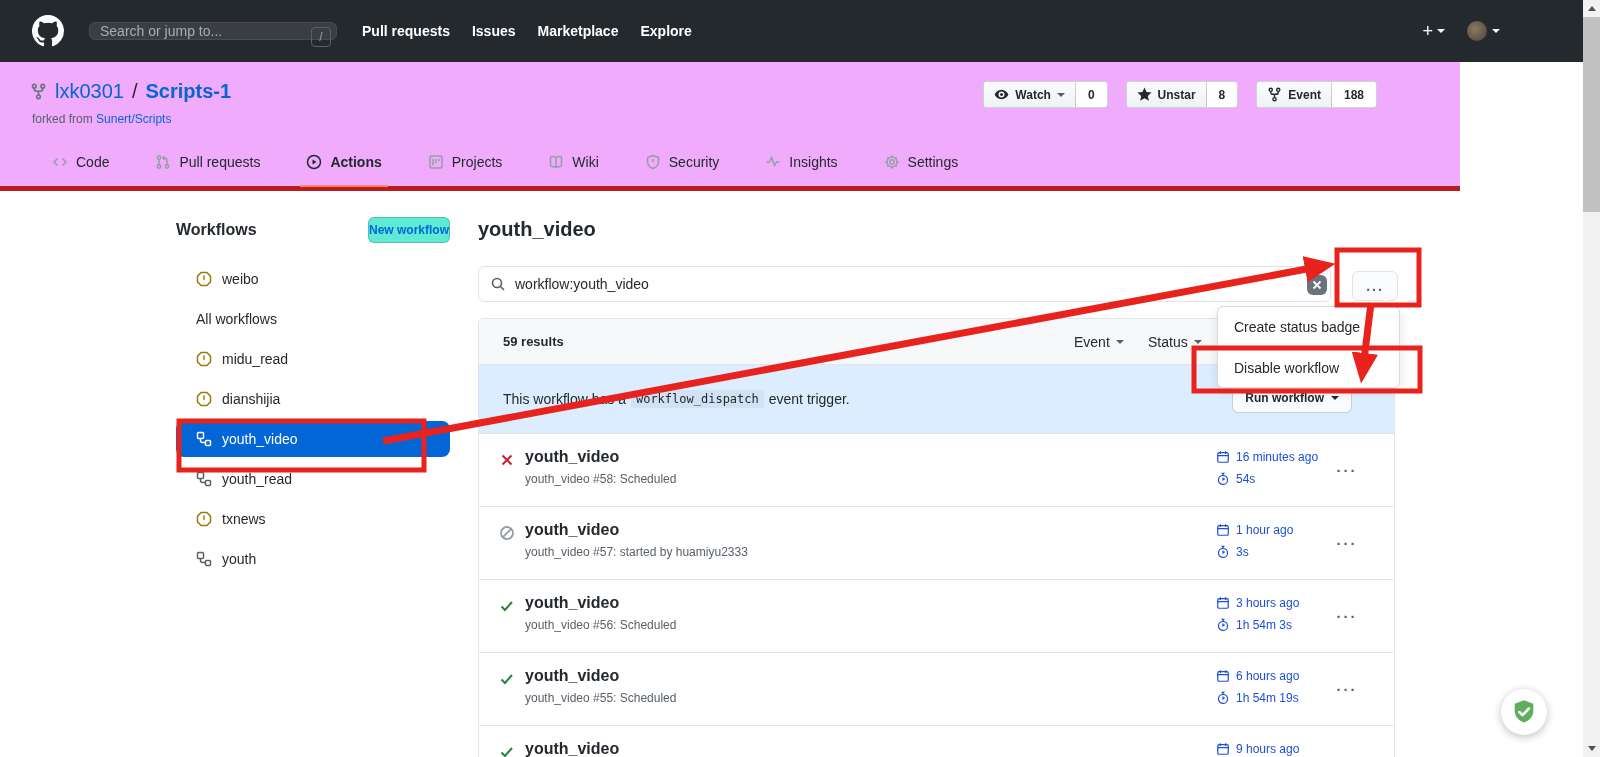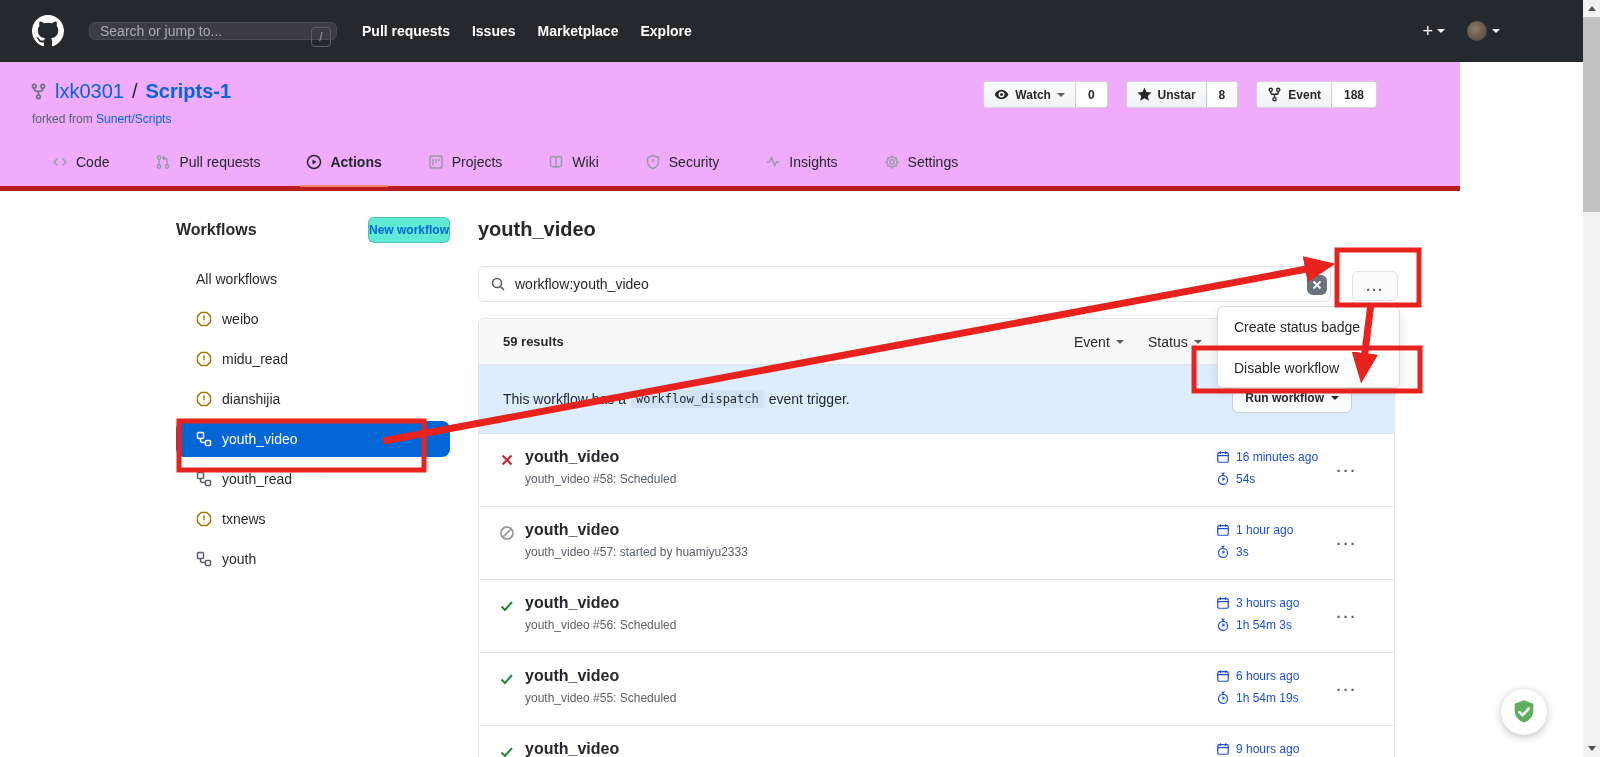--- a/index.html
+++ b/index.html
@@ -271,30 +271,30 @@
   </div>
 
   <div class="layout">
 
     <div class="sidebar">
       <div class="sidebar-head">
         <h2>Workflows</h2>
         <button class="new-wf-btn">New workflow</button>
       </div>
       <div class="wf-list">
-        <div class="wf-item no-icon">
-            <span>All workflows</span>
-          </div>
         <div class="wf-item">
           <svg class="wf-ic warn-ic" viewBox="0 0 16 16" fill="none" stroke="currentColor" stroke-width="1.5">
               <path d="M5.1 1.5h5.8l3.6 3.6v5.8l-3.6 3.6H5.1l-3.6-3.6V5.1z"></path>
               <path d="M8 4.5v4.2M8 11.2v.3"></path>
             </svg>
           <span>weibo</span>
         </div>
+        <div class="wf-item no-icon">
+            <span>All workflows</span>
+          </div>
         <div class="wf-item">
           <svg class="wf-ic warn-ic" viewBox="0 0 16 16" fill="none" stroke="currentColor" stroke-width="1.5">
               <path d="M5.1 1.5h5.8l3.6 3.6v5.8l-3.6 3.6H5.1l-3.6-3.6V5.1z"></path>
               <path d="M8 4.5v4.2M8 11.2v.3"></path>
             </svg>
           <span>midu_read</span>
         </div>
         <div class="wf-item">
           <svg class="wf-ic warn-ic" viewBox="0 0 16 16" fill="none" stroke="currentColor" stroke-width="1.5">
               <path d="M5.1 1.5h5.8l3.6 3.6v5.8l-3.6 3.6H5.1l-3.6-3.6V5.1z"></path>

